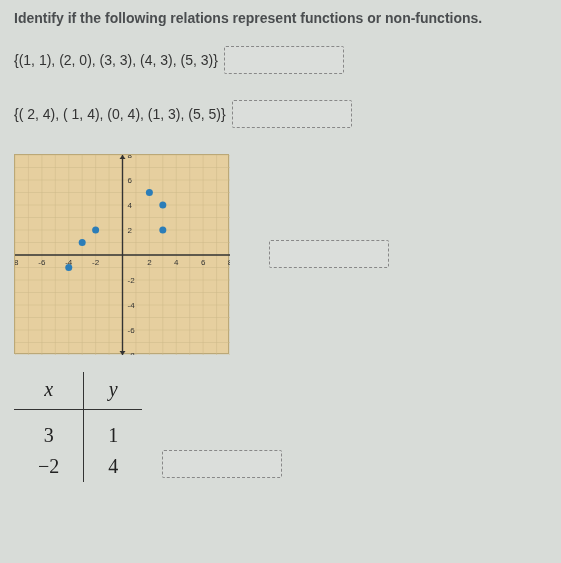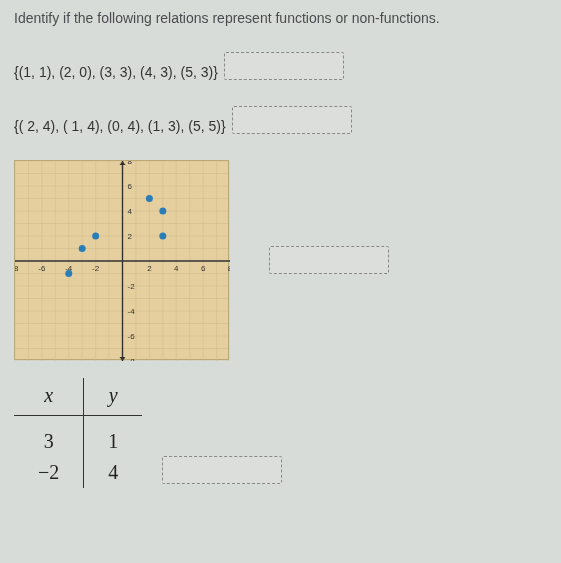--- a/index.html
+++ b/index.html
@@ -8,25 +8,26 @@
     height: 563px;
     background: #d8dcd8;
     font-family: Arial, sans-serif;
     padding: 10px 14px;
     color: #3a3d3f;
     position: relative;
   }
   .instruction {
     font-size: 14px;
     color: #4a4d4f;
-    margin-bottom: 26px;
+    margin-bottom: 20px;
+    font-weight: bold;
   }
   .row {
     display: flex;
-    align-items: flex-end;
+    align-items: center;
     margin-bottom: 26px;
     margin-top: 19px;
   }
   .expr {
     font-size: 14px;
     color: #333;
   }
   .answer-box {
     width: 120px;
     height: 28px;

